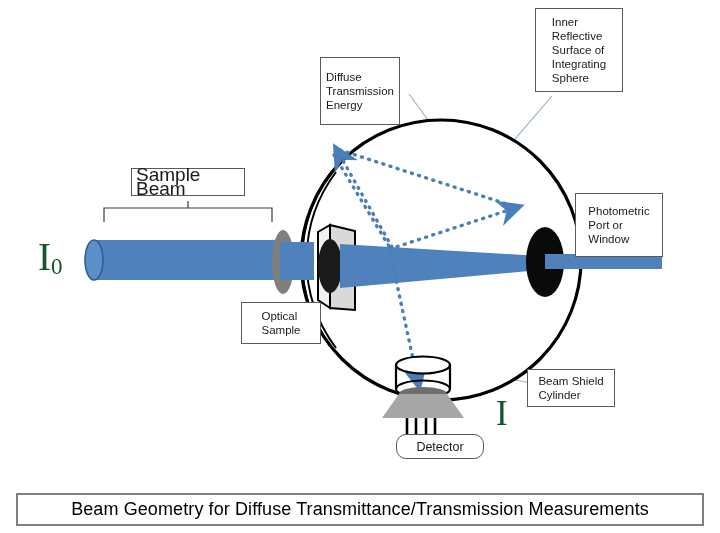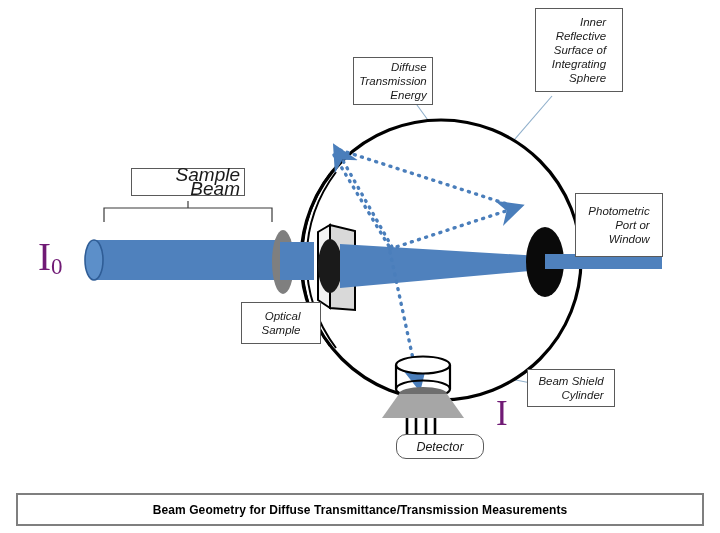--- a/index.html
+++ b/index.html
@@ -11,43 +11,42 @@
     position:relative;
   }
   #figure{position:absolute;left:0;top:0;width:720px;height:533px;}
   .lbl-box{
     position:absolute;
     border:1px solid #5a5a5a;
     background:#ffffff;
     color:#1a1a1a;
     font-size:11.5px;
     line-height:14px;
-    text-align:right;
+    text-align:left;
     display:flex;
     align-items:center;
     justify-content:center;
     box-sizing:border-box;
     padding:2px 4px;
     white-space:pre-line;
-    font-style:italic;
   }
   .banner{
     position:absolute;
     left:16px;top:493px;width:688px;height:33px;
     border:2px solid #7f7f7f;
     background:#ffffff;
     box-sizing:border-box;
     display:flex;align-items:center;justify-content:center;
-    font-size:12px;font-weight:bold;color:#000000;
+    font-size:18px;font-weight:normal;color:#000000;
     letter-spacing:0.1px;
   }
   .sym{
     position:absolute;
     font-family:"Liberation Serif", serif;
-    color:#701a75;
+    color:#14532d;
     line-height:1;
   }
   #sym-i0{left:38px;top:237px;font-size:39px;}
   #sym-i0 sub{font-size:23px;vertical-align:-4px;}
   #sym-i{left:496px;top:396px;font-size:35px;}
 </style>
 </head>
 <body>
 
 <svg id="figure" viewBox="0 0 720 533" xmlns="http://www.w3.org/2000/svg">
@@ -123,21 +122,21 @@
 </svg>
 
 <div class="sym" id="sym-i0"><span>I</span><sub>0</sub></div>
 <div class="sym" id="sym-i">I</div>
 
 <div class="lbl-box" style="left:131px;top:168px;width:114px;height:28px;font-size:19px;">Sample Beam</div>
 
 <div class="lbl-box" style="left:241px;top:302px;width:80px;height:42px;">Optical
 Sample</div>
 
-<div class="lbl-box" style="left:320px;top:57px;width:80px;height:48px;margin-left:33px;">Diffuse
+<div class="lbl-box" style="left:320px;top:57px;width:80px;height:68px;">Diffuse
 Transmission
 Energy</div>
 
 <div class="lbl-box" style="left:535px;top:8px;width:88px;height:84px;">Inner
 Reflective
 Surface of
 Integrating
 Sphere</div>
 
 <div class="lbl-box" style="left:575px;top:193px;width:88px;height:64px;">Photometric

